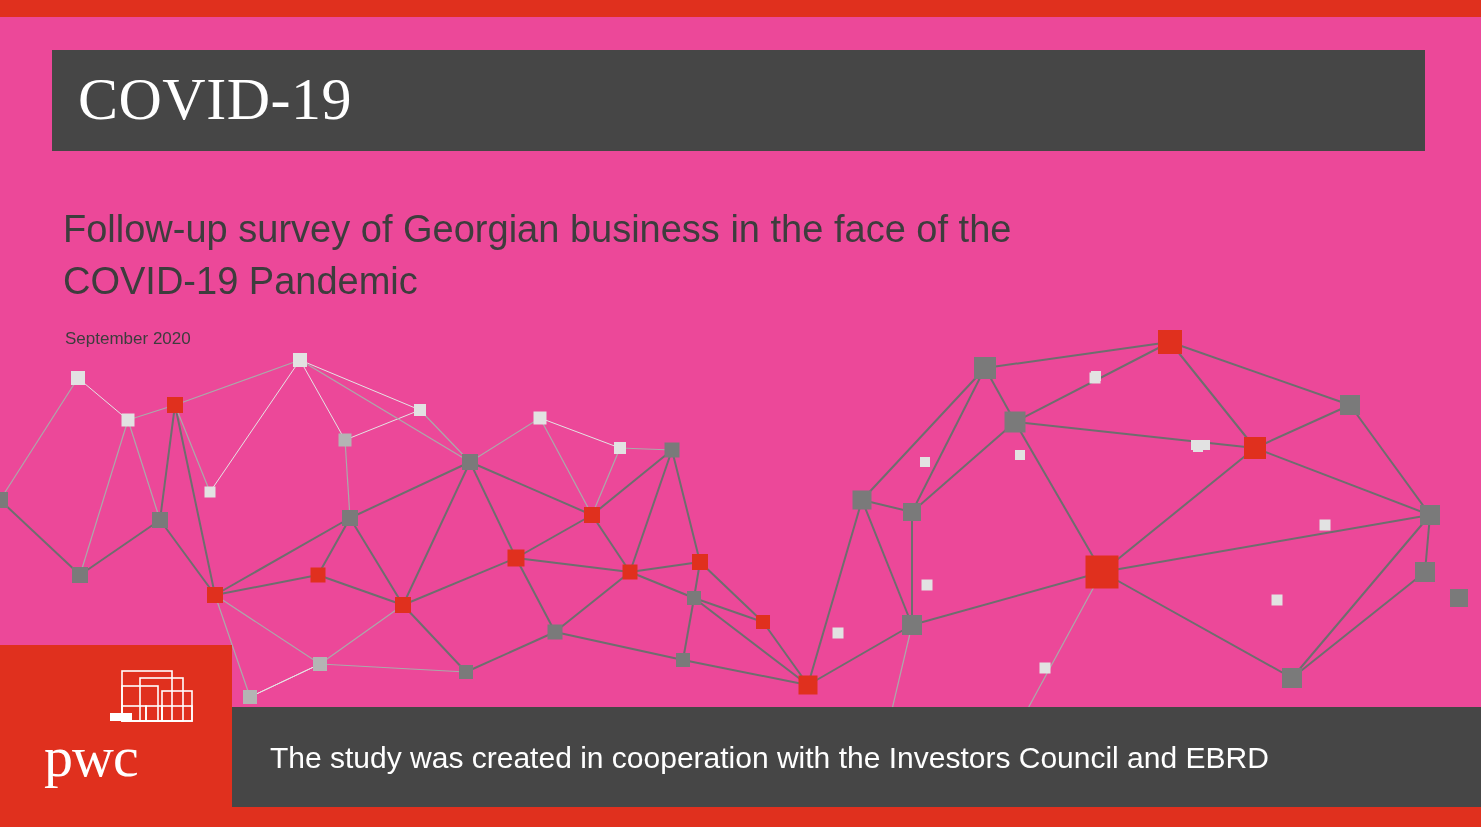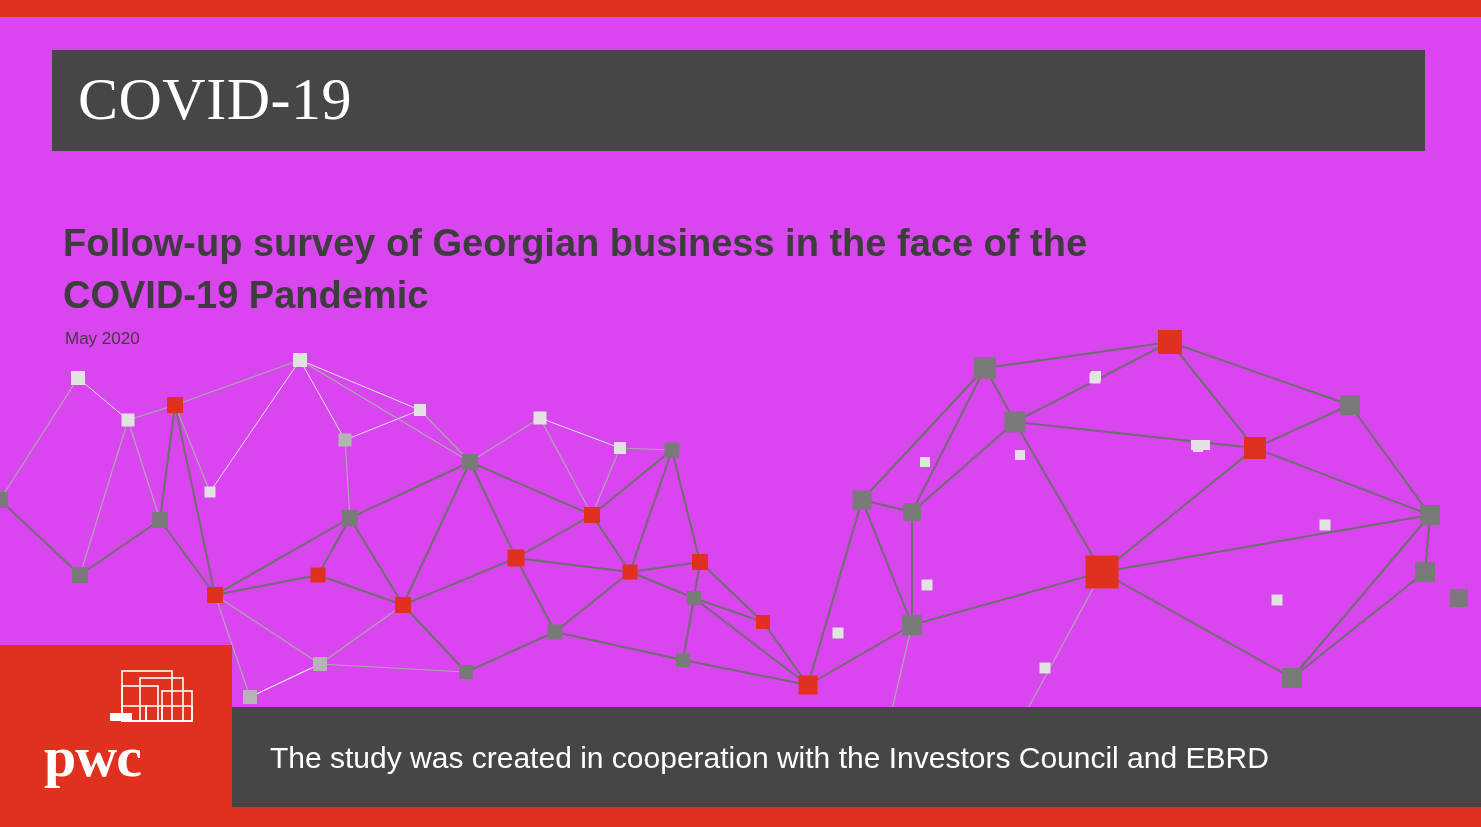--- a/index.html
+++ b/index.html
@@ -11,21 +11,21 @@
     width: 1481px;
     height: 827px;
     overflow: hidden;
     font-family: "Liberation Sans", sans-serif;
     position: relative;
   }
   #slide {
     position: relative;
     width: 1481px;
     height: 827px;
-    background: #d946ef;
+    background: #ec4899;
     overflow: hidden;
   }
 
   
   .top-bar {
     position: absolute;
     left: 0; top: 0;
     width: 1481px;
     height: 17px;
     background: #e0301e;
@@ -59,26 +59,26 @@
     line-height: 80px;
     color: #ffffff;
     letter-spacing: 0.5px;
     white-space: nowrap;
   }
 
   
   .subtitle {
     position: absolute;
     left: 63px;
-    top: 217px;
+    top: 203px;
     width: 1080px;
     font-size: 38px;
     line-height: 52px;
     color: #3d3d3d;
-    font-weight: 700;
+    font-weight: 400;
   }
   .date-label {
     position: absolute;
     left: 65px;
     top: 329px;
     font-size: 17px;
     color: #3d3d3d;
   }
 
   
@@ -95,21 +95,21 @@
     left: 110px;
     top: 666px;
     width: 100px;
     height: 62px;
   }
   .logo-word {
     position: absolute;
     left: 44px;
     top: 727px;
     font-family: "Liberation Serif", serif;
-    font-weight: bold;
+    font-weight: normal;
     font-size: 58px;
     line-height: 60px;
     color: #ffffff;
     letter-spacing: -1px;
   }
 
   
   .footer-band {
     position: absolute;
     left: 232px;
@@ -291,21 +291,21 @@
           <rect x="1091" y="41" width="10" height="10" fill="#e2e2e2"></rect>
           <rect x="1423.5" y="-89.5" width="9" height="9" fill="#e2e2e2"></rect>
         </g>
       </svg>
   </div>
 
   <div class="title-band"></div>
   <div class="title-text">COVID-19</div>
 
   <div class="subtitle">Follow-up survey of Georgian business in the face of the COVID-19 Pandemic</div>
-  <div class="date-label">May 2020</div>
+  <div class="date-label">September 2020</div>
 
   <div class="footer-band"></div>
   <div class="footer-text">The study was created in cooperation with the Investors Council and EBRD</div>
 
   <div class="logo-block"></div>
   <div class="logo-mark">
     <svg width="100" height="62" viewBox="0 0 100 62" xmlns="http://www.w3.org/2000/svg">
       <g fill="none" stroke="#ffffff" stroke-width="1.6">
         <rect x="12" y="5" width="50" height="50"></rect>
         <rect x="12" y="20" width="36" height="35"></rect>

